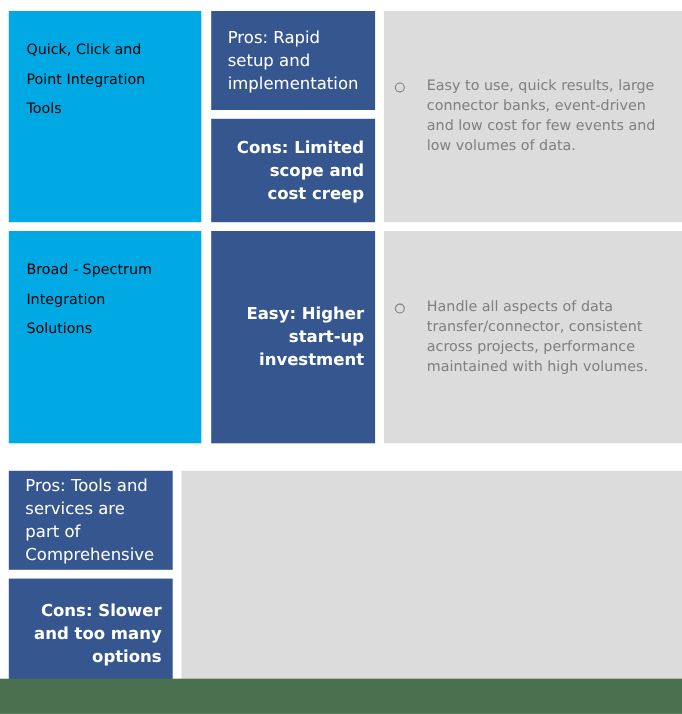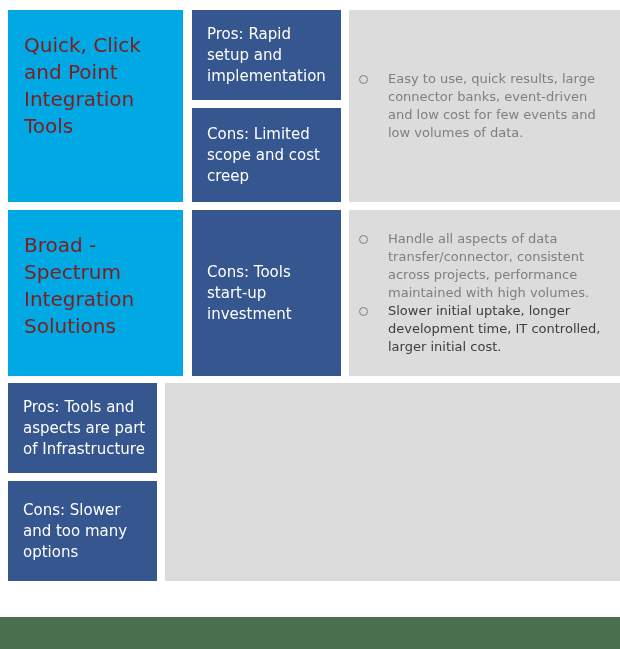--- a/index.html
+++ b/index.html
@@ -12,30 +12,30 @@
     overflow: hidden;
   }
   .grid {
     padding: 10px 0 0 8px;
   }
   .row {
     display: flex;
     gap: 0;
   }
   .row-1 { height: 192px; margin-bottom: 8px; }
-  .row-2 { height: 166px; margin-bottom: 7px; }
+  .row-2 { height: 193px; margin-bottom: 25px; }
   .row-3 { height: 198px; margin-bottom: 9px; }
 
   .title-cell {
     width: 175px;
     flex: 0 0 175px;
     margin-right: 9px;
     background: var(--category-blue, #00a9e4);
-    color: #7f1d1d;
-    font-size: 20px;
+    color: #000000;
+    font-size: 13px;
     line-height: 27px;
     padding: 22px 24px 0 16px;
     box-sizing: border-box;
   }
   .mid-cell {
     width: 149px;
     flex: 0 0 149px;
     margin-right: 8px;
     display: flex;
     flex-direction: column;
@@ -45,21 +45,21 @@
     background: var(--panel-blue, #35568f);
     color: #ffffff;
     font-size: 15px;
     line-height: 21px;
     display: flex;
     align-items: center;
     padding: 6px 10px 6px 15px;
     box-sizing: border-box;
   }
   .pros-box { height: 90px; flex: 0 0 90px; }
-  .cons-box { flex: 1 1 auto; font-weight: normal; }
+  .cons-box { flex: 1 1 auto; font-weight: bold; text-align: right; }
 
   .gray-cell {
     flex: 1 1 auto;
     background: var(--detail-gray, #dcdcdc);
     display: flex;
     flex-direction: column;
     justify-content: center;
     padding: 10px 10px 10px 0;
     box-sizing: border-box;
   }
@@ -115,39 +115,35 @@
         </div>
       </div>
     </div>
 
     <div class="row row-2">
       <div class="title-cell">
         <span>Broad - Spectrum Integration Solutions</span>
       </div>
       <div class="mid-cell">
         <div class="cons-box">
-          <span>Cons: Tools start-up investment</span>
+          <span>Easy: Higher start-up investment</span>
         </div>
       </div>
       <div class="gray-cell">
         <div class="bullet b-light">
           <span class="marker"></span>
           <span class="btext">Handle all aspects of data transfer/connector, consistent across projects, performance maintained with high volumes.</span>
         </div>
-        <div class="bullet b-dark">
-          <span class="marker"></span>
-          <span class="btext">Slower initial uptake, longer development time, IT controlled, larger initial cost.</span>
-        </div>
       </div>
     </div>
 
     <div class="row row-3">
       <div class="mid-cell">
         <div class="pros-box">
-          <span>Pros: Tools and aspects are part of Infrastructure</span>
+          <span>Pros: Tools and services are part of Comprehensive</span>
         </div>
         <div class="cons-box">
           <span>Cons: Slower and too many options</span>
         </div>
       </div>
       <div class="gray-cell">
       </div>
     </div>
 
   </div>

